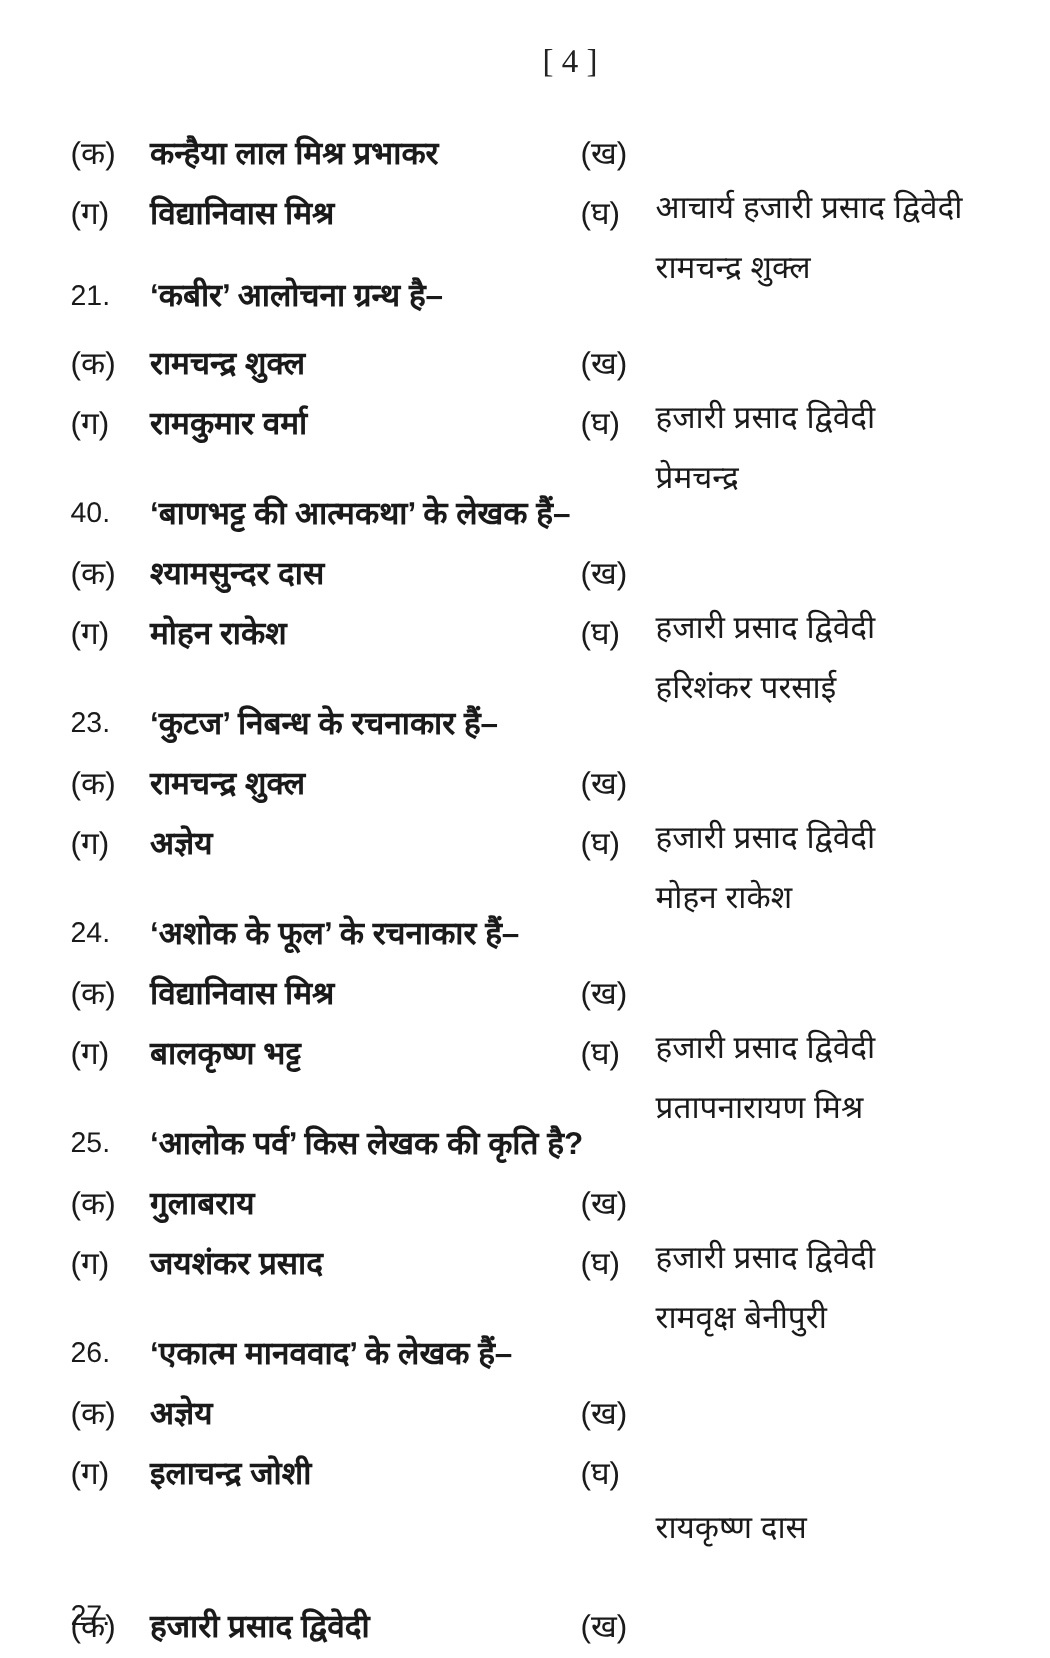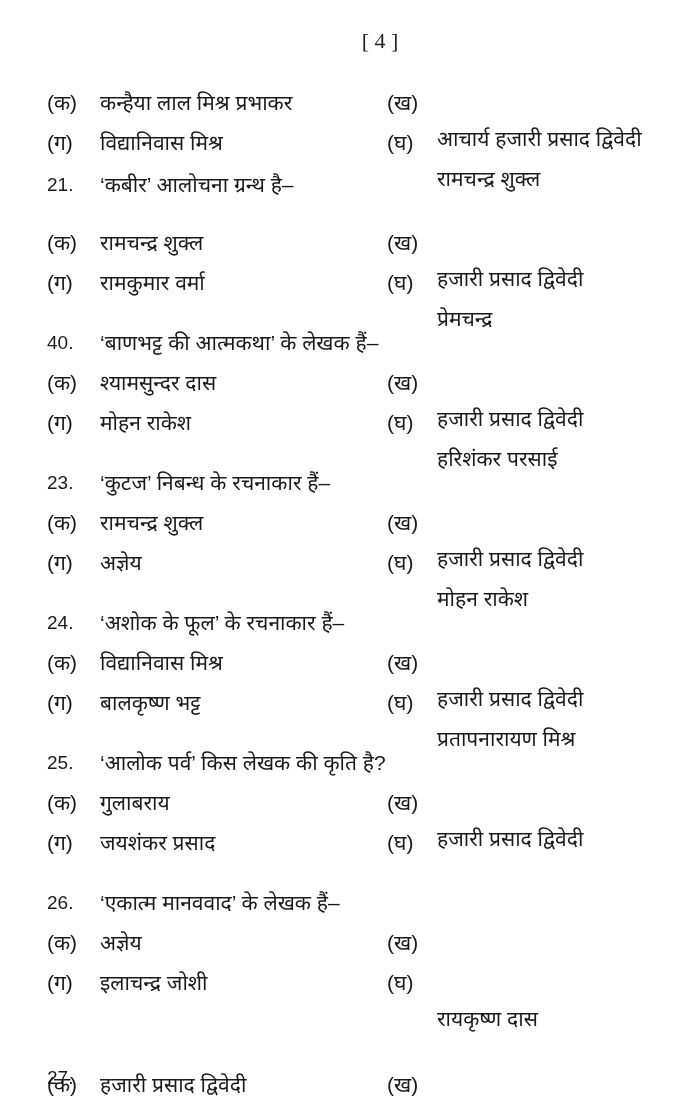--- a/index.html
+++ b/index.html
@@ -10,21 +10,21 @@
   }
   .page-num {
     position:absolute; top:28px; left:0; width:760px; text-align:center;
     font-family: "Liberation Serif", serif; font-size:22px; color:#222;
   }
   .line {
     position:absolute; left:0; width:700px; height:32px;
     font-size:21px; line-height:32px; white-space:nowrap;
   }
   .lbl { position:absolute; left:47px; }
-  .txt { position:absolute; left:100px; }
+  .txt { position:absolute; left:100px;font-weight:bold; }
   .lbl2 { position:absolute; left:387px; }
   .txt2 { position:absolute; left:437px;margin-top:36px; }
   .qnum { position:absolute; left:47px; font-size:19px; }
 </style>
 </head>
 <body>
 
 <div class="page-num">[ 4 ]</div>
 
 <div class="line" style="top:87px">
@@ -33,21 +33,21 @@
   <span class="lbl2">(ख)</span>
   <span class="txt2">आचार्य हजारी प्रसाद द्विवेदी</span>
 </div>
 <div class="line" style="top:127px">
   <span class="lbl">(ग)</span>
   <span class="txt">विद्यानिवास मिश्र</span>
   <span class="lbl2">(घ)</span>
   <span class="txt2">रामचन्द्र शुक्ल</span>
 </div>
 
-<div class="line" style="top:169px">
+<div class="line" style="top:182px">
   <span class="qnum">21.</span>
   <span class="txt">‘कबीर’ आलोचना ग्रन्थ है–</span>
 </div>
 <div class="line" style="top:227px">
   <span class="lbl">(क)</span>
   <span class="txt">रामचन्द्र शुक्ल</span>
   <span class="lbl2">(ख)</span>
   <span class="txt2">हजारी प्रसाद द्विवेदी</span>
 </div>
 <div class="line" style="top:267px">
@@ -115,20 +115,21 @@
 <div class="line" style="top:787px">
   <span class="lbl">(क)</span>
   <span class="txt">गुलाबराय</span>
   <span class="lbl2">(ख)</span>
   <span class="txt2">हजारी प्रसाद द्विवेदी</span>
 </div>
 <div class="line" style="top:827px">
   <span class="lbl">(ग)</span>
   <span class="txt">जयशंकर प्रसाद</span>
   <span class="lbl2">(घ)</span>
+  <span class="txt2">रामवृक्ष बेनीपुरी</span>
 </div>
 
 <div class="line" style="top:887px">
   <span class="qnum">26.</span>
   <span class="txt">‘एकात्म मानववाद’ के लेखक हैं–</span>
 </div>
 <div class="line" style="top:927px">
   <span class="lbl">(क)</span>
   <span class="txt">अज्ञेय</span>
   <span class="lbl2">(ख)</span>

